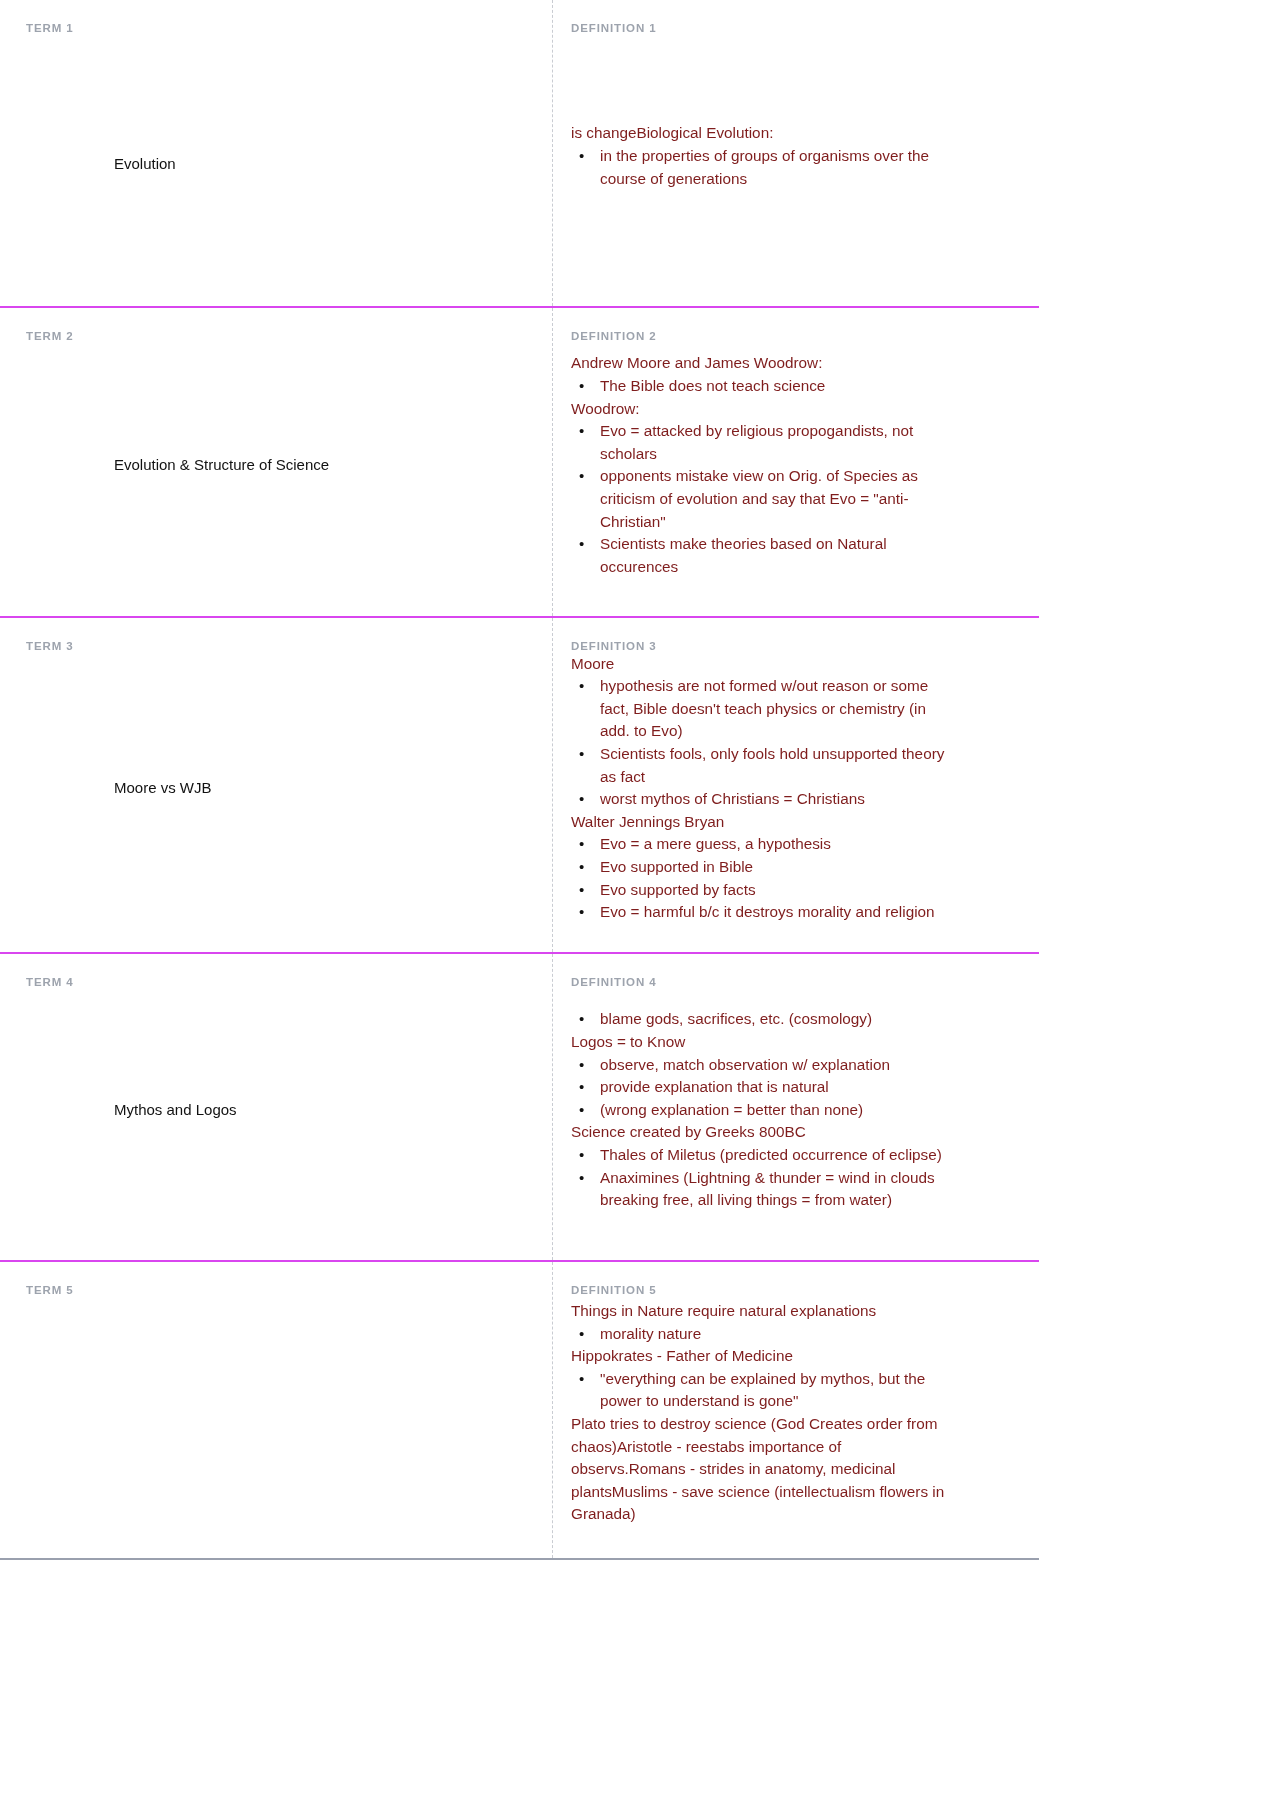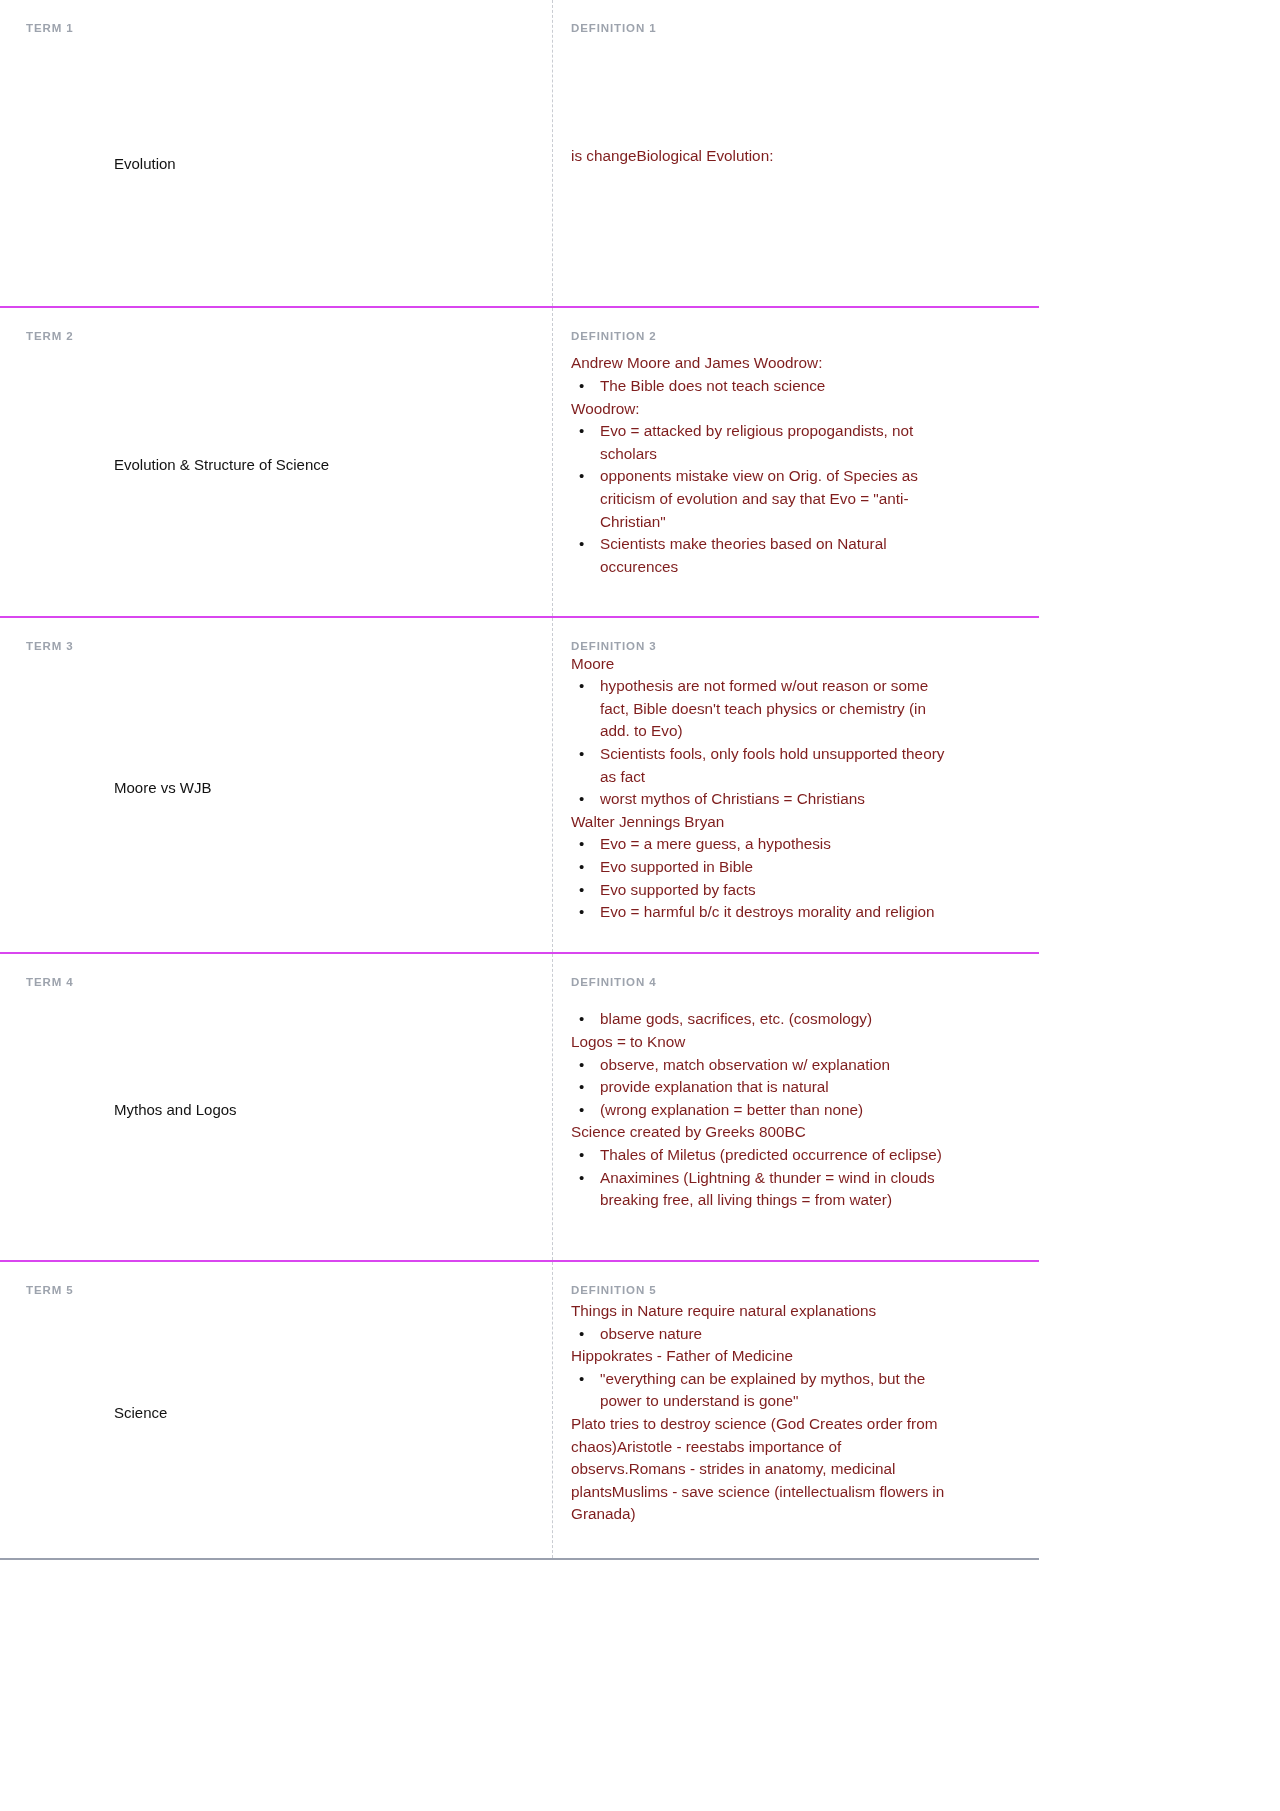--- a/index.html
+++ b/index.html
@@ -144,20 +144,21 @@
         <div class="term-body">
           <div class="term-text">Evolution</div>
         </div>
       </div>
       <div class="def-col">
         <div class="col-label">DEFINITION 1</div>
         <div class="def-body">
           <div class="def-block">
             <div class="def-line">is changeBiological Evolution:</div>
             <ul class="def-list">
+              <li>in the properties of groups of organisms over the course of generations</li>
             </ul>
           </div>
         </div>
       </div>
     </div>
     <div class="card-row row-2">
       <div class="term-col">
         <div class="col-label">TERM 2</div>
         <div class="term-body">
           <div class="term-text">Evolution &amp; Structure of Science</div>
@@ -234,31 +235,28 @@
               <li>Thales of Miletus (predicted occurrence of eclipse)</li>
               <li>Anaximines (Lightning &amp; thunder = wind in clouds breaking free, all living things = from water)</li>
             </ul>
           </div>
         </div>
       </div>
     </div>
     <div class="card-row row-5">
       <div class="term-col">
         <div class="col-label">TERM 5</div>
-        <div class="term-body">
-          <div class="term-text">Science</div>
-        </div>
       </div>
       <div class="def-col">
         <div class="col-label">DEFINITION 5</div>
         <div class="def-body">
           <div class="def-block">
             <div class="def-line">Things in Nature require natural explanations</div>
             <ul class="def-list">
-              <li>observe nature</li>
+              <li>morality nature</li>
             </ul>
             <div class="def-line">Hippokrates - Father of Medicine</div>
             <ul class="def-list">
               <li>"everything can be explained by mythos, but the power to understand is gone"</li>
             </ul>
             <div class="def-para">Plato tries to destroy science (God Creates order from chaos)Aristotle - reestabs importance of observs.Romans - strides in anatomy, medicinal plantsMuslims - save science (intellectualism flowers in Granada)</div>
           </div>
         </div>
       </div>
     </div>

